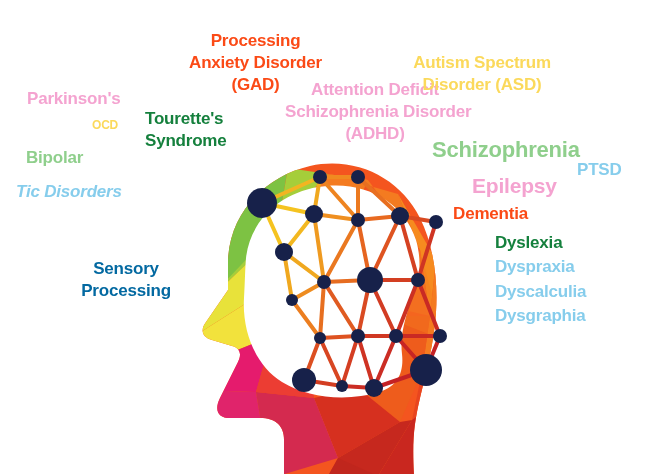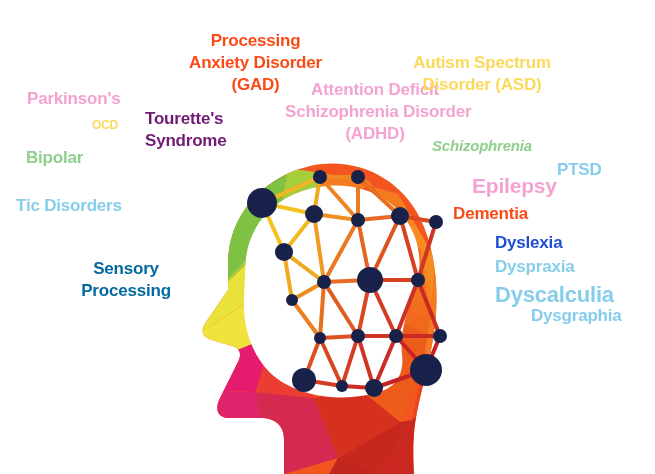--- a/index.html
+++ b/index.html
@@ -173,36 +173,36 @@
           <circle cx="258" cy="230" r="16"></circle>
         </g>
       </g>
     </svg>
   </div>
 
   <div id="labels">
       <div class="label ta-l" style="left: 27px; top: 88px; width: 120px; color: rgb(244, 163, 208); font-size: 17px;">Parkinson's</div>
       <div class="label ta-l" style="left: 92px; top: 118px; width: 70px; color: rgb(251, 217, 91); font-size: 12px;">OCD</div>
       <div class="label ta-l" style="left: 26px; top: 147px; width: 90px; color: rgb(143, 207, 140); font-size: 17px;">Bipolar</div>
-      <div class="label ta-l" style="left: 16px; top: 195px; width: 130px; color: rgb(134, 205, 236); font-size: 17px;">Tic Disorders</div>
+      <div class="label ta-l" style="left: 16px; top: 181px; width: 130px; color: rgb(134, 205, 236); font-size: 17px; font-style: italic;">Tic Disorders</div>
       <div class="label ta-c" style="left: 71px; top: 234px; width: 110px; color: #0369a1; font-size: 17px; margin-top: 24px;">Sensory
 Processing</div>
       <div class="label ta-c" style="left: 178px; top: 30px; width: 155px; color: rgb(251, 74, 22); font-size: 17px;">Processing
 Anxiety Disorder
 (GAD)</div>
-      <div class="label ta-l" style="left: 145px; top: 108px; width: 112px; color: #701a75; font-size: 17px;">Tourette's
+      <div class="label ta-l" style="left: 145px; top: 108px; width: 112px; color: #15803d; font-size: 17px;">Tourette's
 Syndrome</div>
       <div class="label ta-c" style="left: 285px; top: 79px; width: 180px; color: rgb(244, 163, 208); font-size: 17px;">Attention Deficit
 Schizophrenia Disorder
 (ADHD)</div>
       <div class="label ta-c" style="left: 408px; top: 29px; width: 148px; color: rgb(251, 217, 91); font-size: 17px; margin-top: 23px;">Autism Spectrum
 Disorder (ASD)</div>
-      <div class="label ta-l" style="left: 432px; top: 136px; width: 130px; color: rgb(143, 207, 140); font-size: 15px; font-style: italic;">Schizophrenia</div>
-      <div class="label ta-l" style="left: 557px; top: 159px; width: 60px; color: rgb(134, 205, 236); font-size: 17px;">PTSD</div>
+      <div class="label ta-l" style="left: 432px; top: 136px; width: 130px; color: rgb(143, 207, 140); font-size: 22px;">Schizophrenia</div>
+      <div class="label ta-l" style="left: 577px; top: 159px; width: 60px; color: rgb(134, 205, 236); font-size: 17px;">PTSD</div>
       <div class="label ta-l" style="left: 472px; top: 173px; width: 85px; color: rgb(244, 163, 208); font-size: 21px;">Epilepsy</div>
       <div class="label ta-l" style="left: 428px; top: 203px; width: 100px; color: rgb(251, 74, 22); font-size: 17px; text-align: right;">Dementia</div>
-      <div class="label ta-l" style="left: 495px; top: 232px; width: 95px; color: #1d4ed8; font-size: 17px;">Dyslexia</div>
+      <div class="label ta-l" style="left: 495px; top: 232px; width: 95px; color: #15803d; font-size: 17px;">Dyslexia</div>
       <div class="label ta-l" style="left: 495px; top: 256px; width: 105px; color: rgb(134, 205, 236); font-size: 17px;">Dyspraxia</div>
-      <div class="label ta-l" style="left: 495px; top: 281px; width: 115px; color: rgb(134, 205, 236); font-size: 22px;">Dyscalculia</div>
-      <div class="label ta-l" style="left: 495px; top: 305px; width: 115px; color: rgb(134, 205, 236); font-size: 17px; margin-left: 36px;">Dysgraphia</div>
+      <div class="label ta-l" style="left: 495px; top: 281px; width: 115px; color: rgb(134, 205, 236); font-size: 17px;">Dyscalculia</div>
+      <div class="label ta-l" style="left: 495px; top: 305px; width: 115px; color: rgb(134, 205, 236); font-size: 17px;">Dysgraphia</div>
     </div>
 
 </div>
 
 </body></html>

